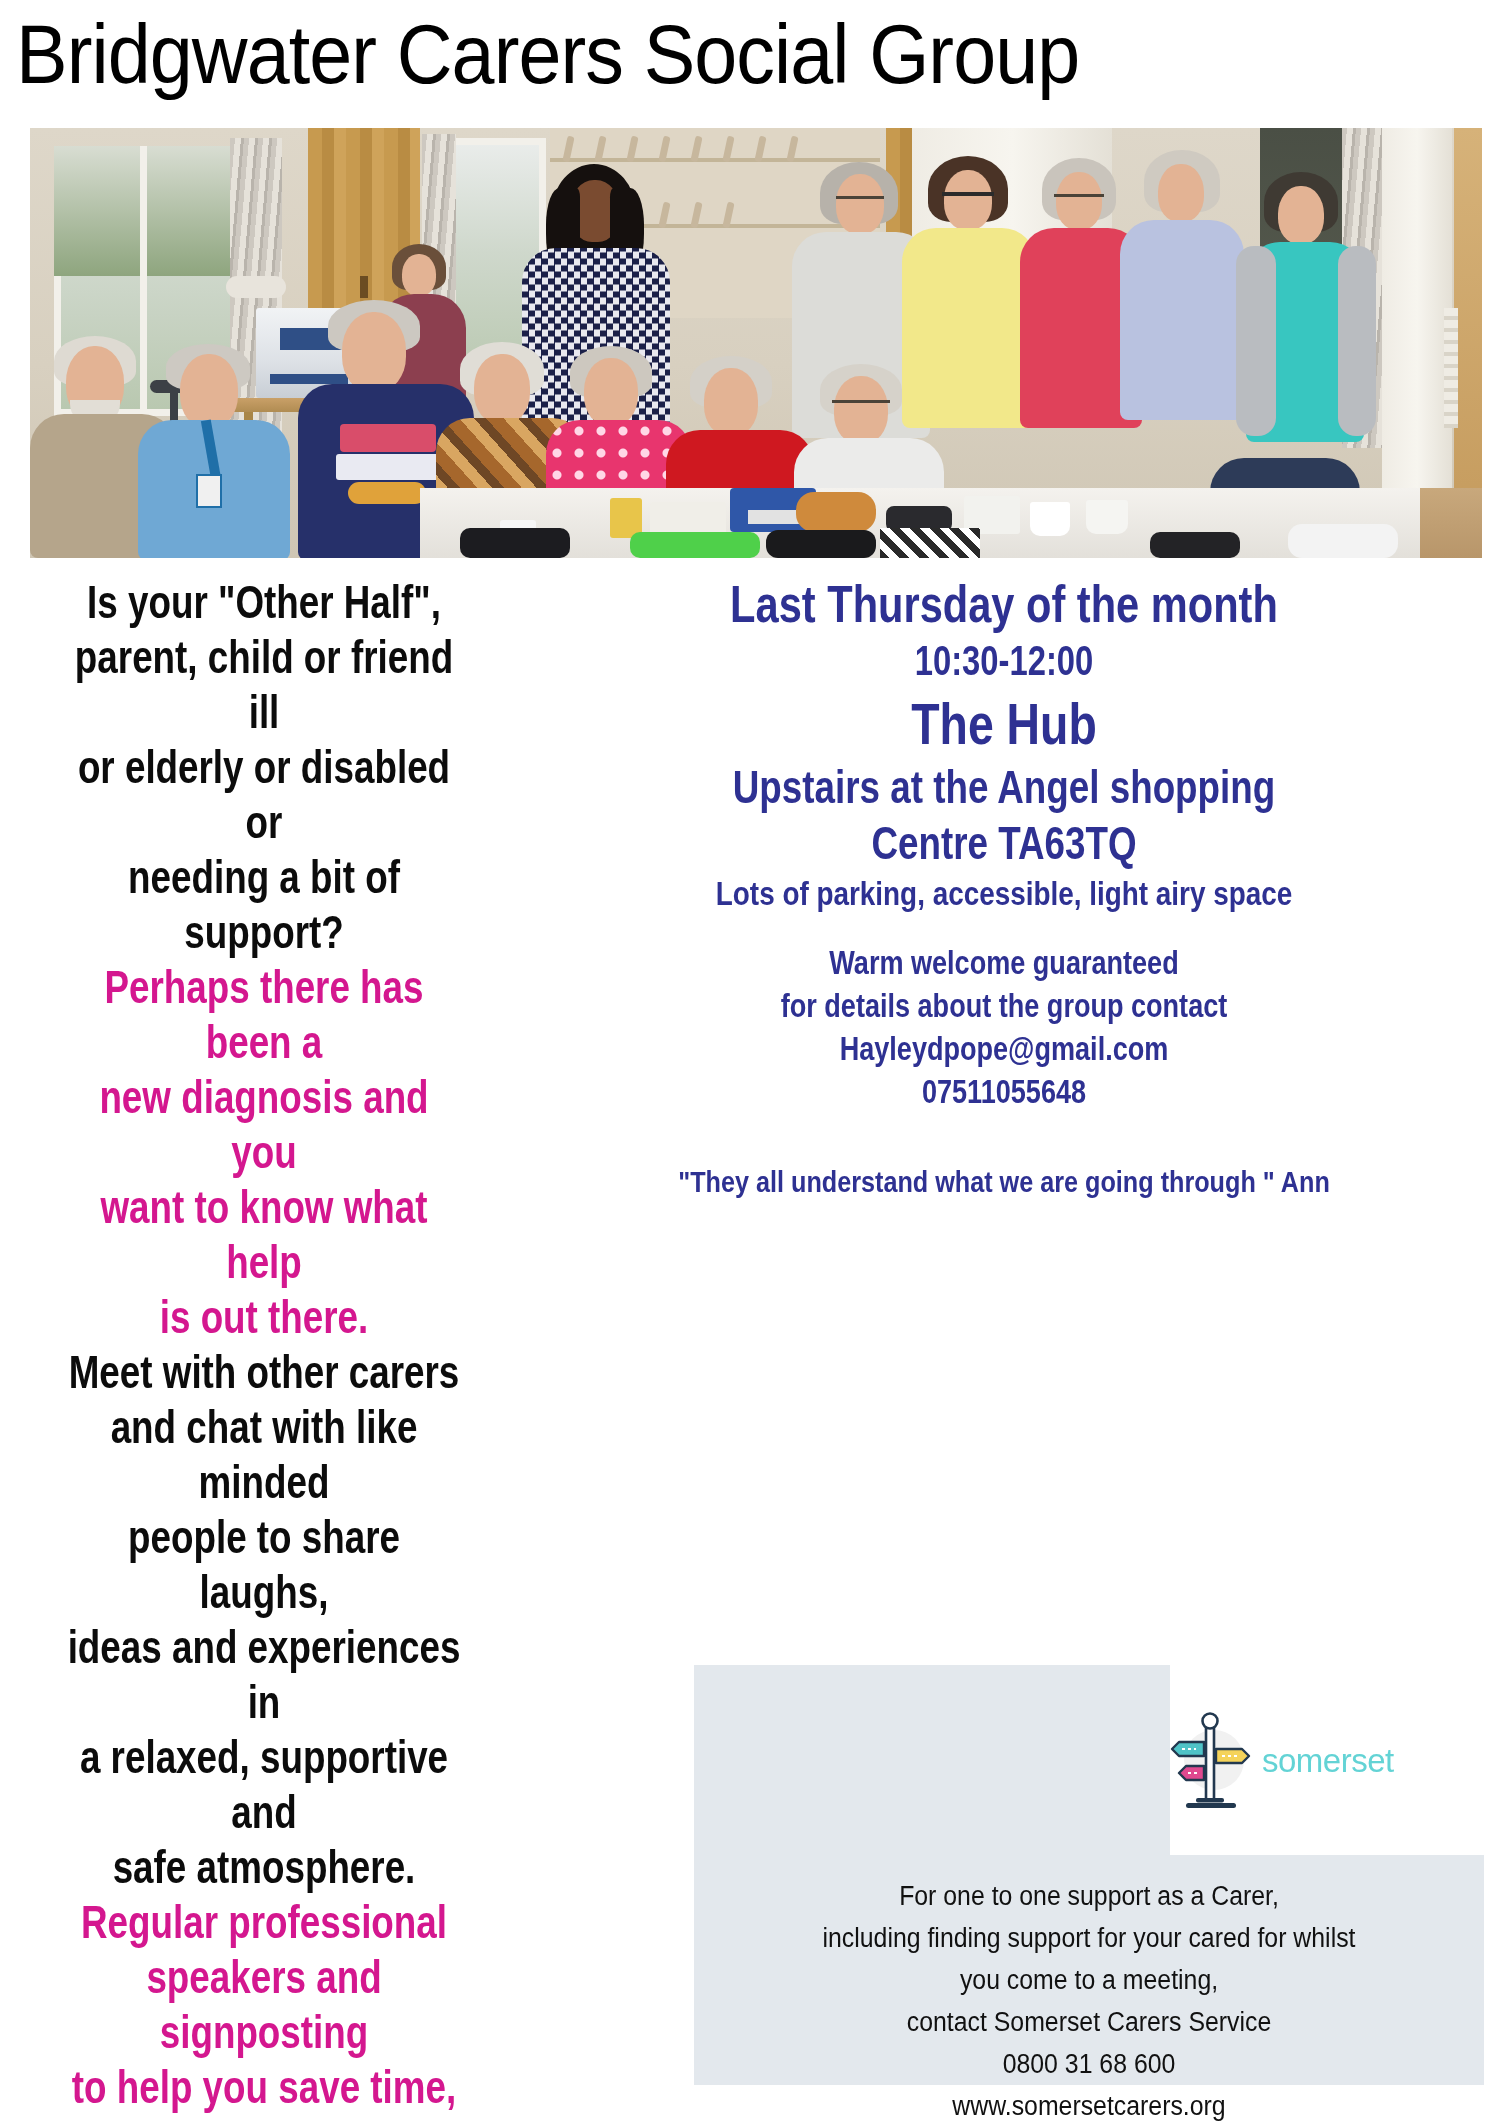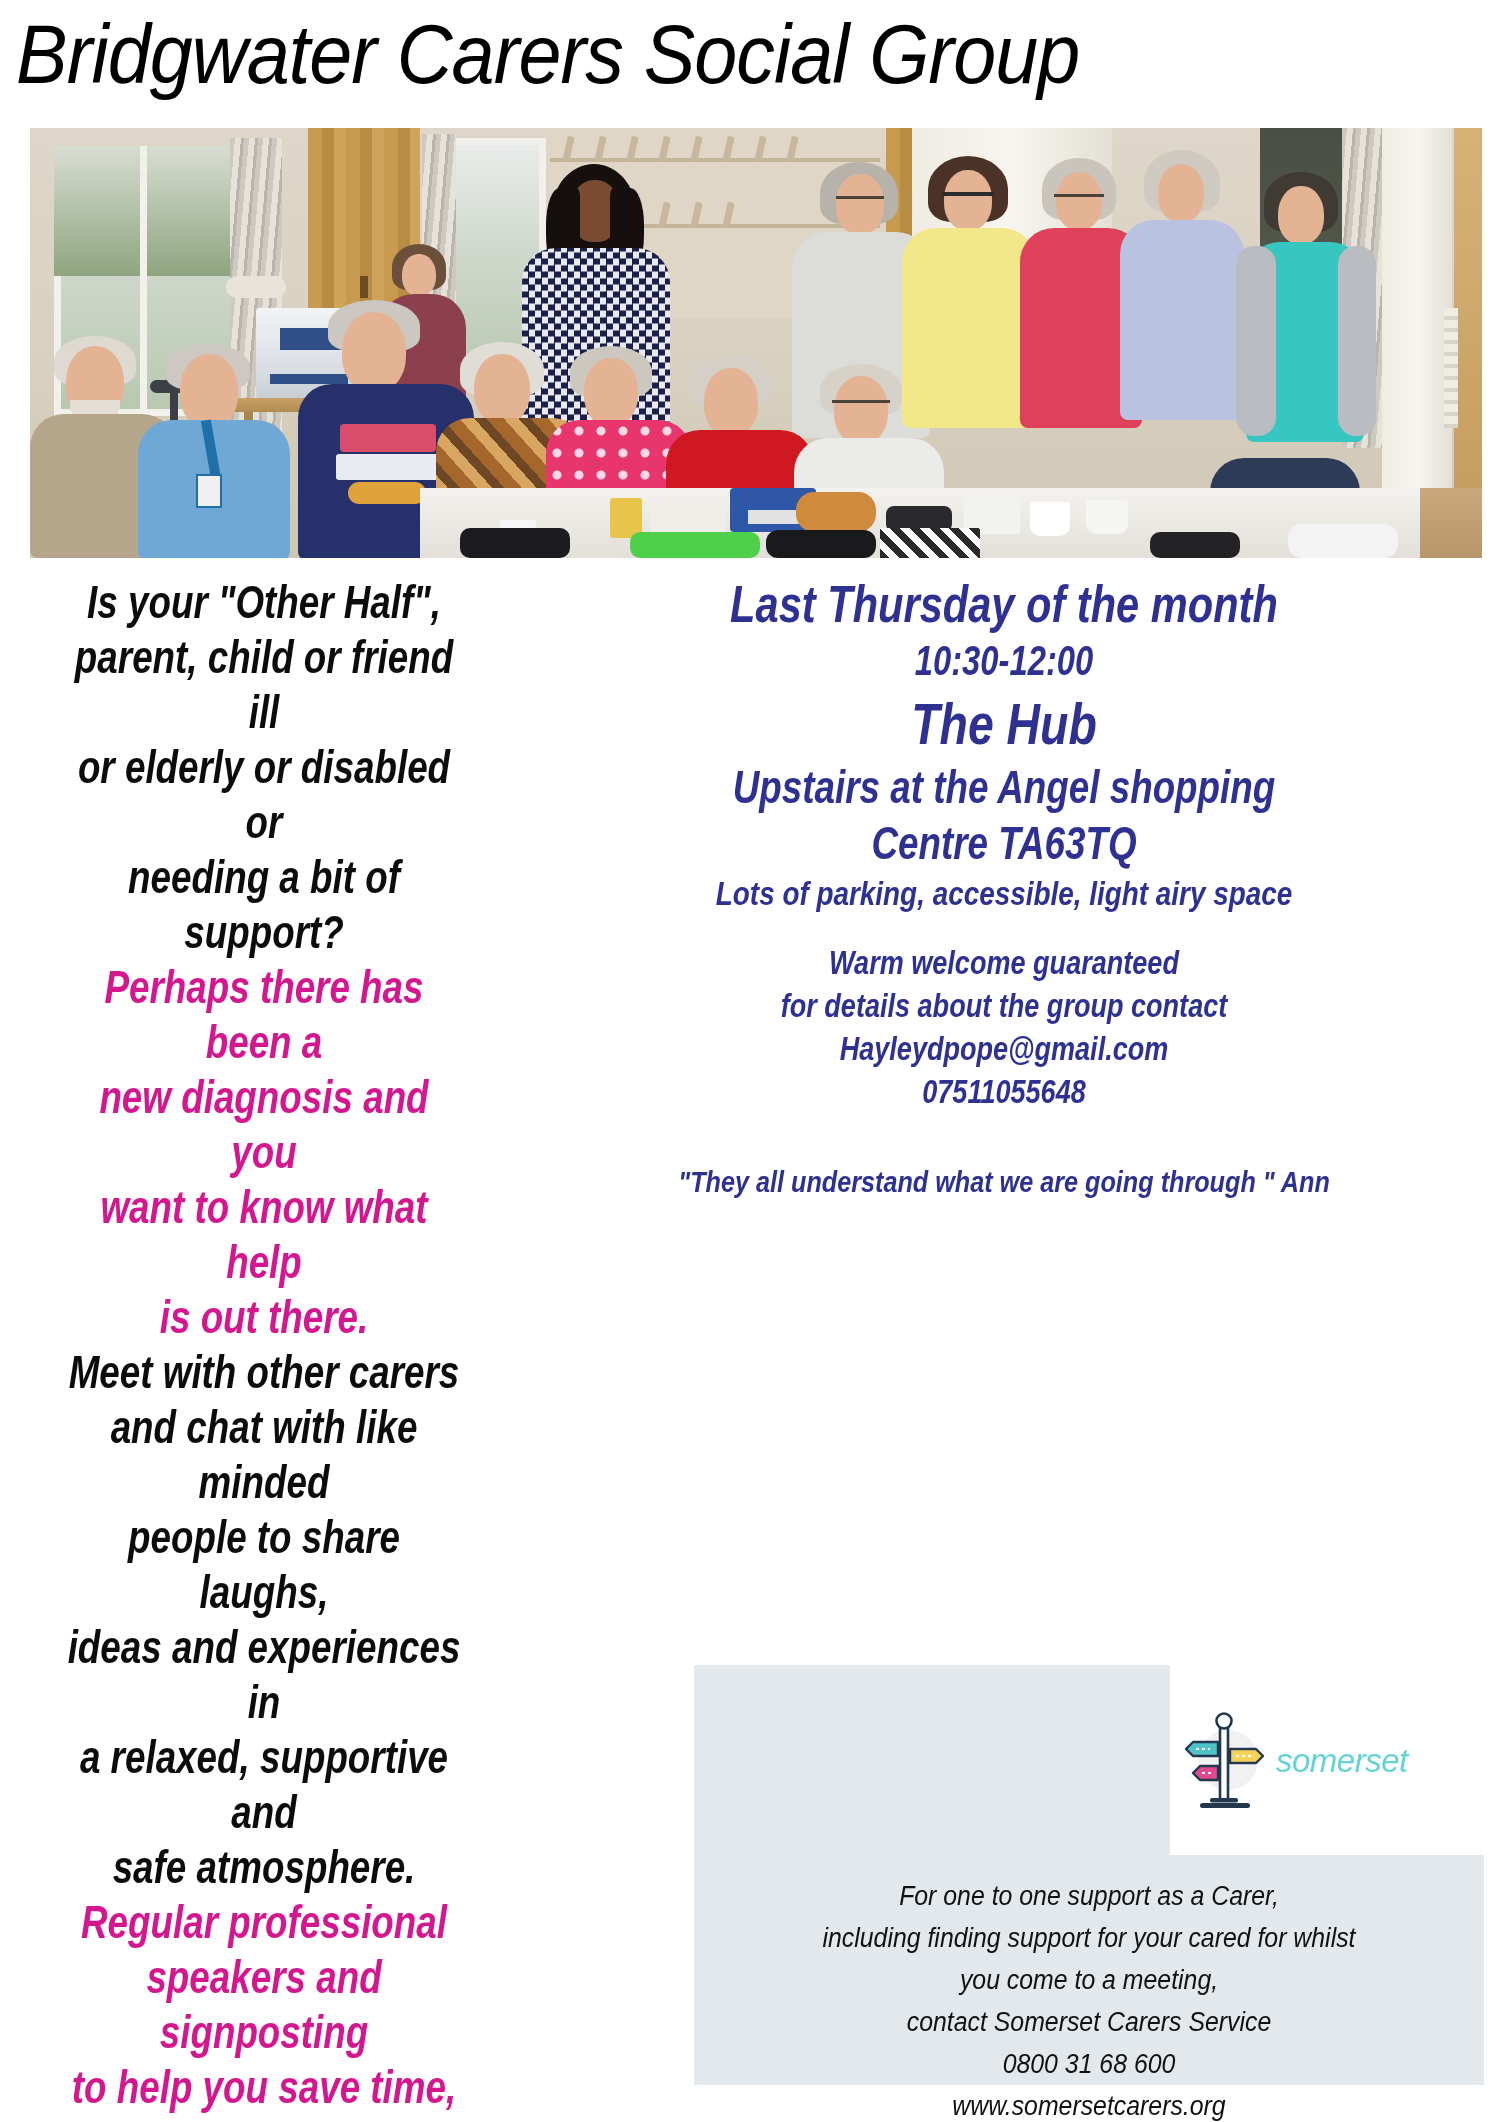--- a/index.html
+++ b/index.html
@@ -4,21 +4,21 @@
 <title>Bridgwater Carers Social Group</title>
 <style>
   * { margin:0; padding:0; box-sizing:border-box; }
   html, body { width:1500px; height:2122px; }
   body {
     background:#ffffff;
     font-family:"Liberation Sans", sans-serif;
     position:relative;
     overflow:hidden;
   }
-  .poster { position:relative; width:1500px; height:2122px; background:#fff;font-style:italic; }
+  .poster { position:relative; width:1500px; height:2122px; background:#fff; }
 
   
   .title {
     position:absolute; left:16px; top:6px; width:1470px;
     font-family:"Liberation Sans", sans-serif;
     font-weight:400;
     font-size:84px;
     line-height:96px;
     letter-spacing:-1px;
     color:#000;
@@ -96,21 +96,20 @@
 
   
   .grey-box {
     position:absolute; left:694px; top:1665px; width:790px; height:420px;
     background:#e3e8ed;
   }
   .logo-card {
     position:absolute; left:1170px; top:1665px; width:314px; height:190px;
     background:#ffffff;
     display:flex; align-items:center; justify-content:flex-start;
-    padding-left:14px;
   }
   .logo-inner { display:flex; align-items:center; gap:10px; }
   .logo-text { display:flex; flex-direction:column; line-height:1; }
   .logo-top {
     font-family:"Liberation Sans", sans-serif; font-weight:400;
     font-size:33px; color:#63d3d5; letter-spacing:-0.5px;
   }
   .logo-bot {
     font-family:"Liberation Sans", sans-serif; font-weight:700;
     font-size:33px; color:#22384f; letter-spacing:-0.5px; margin-top:1px;

